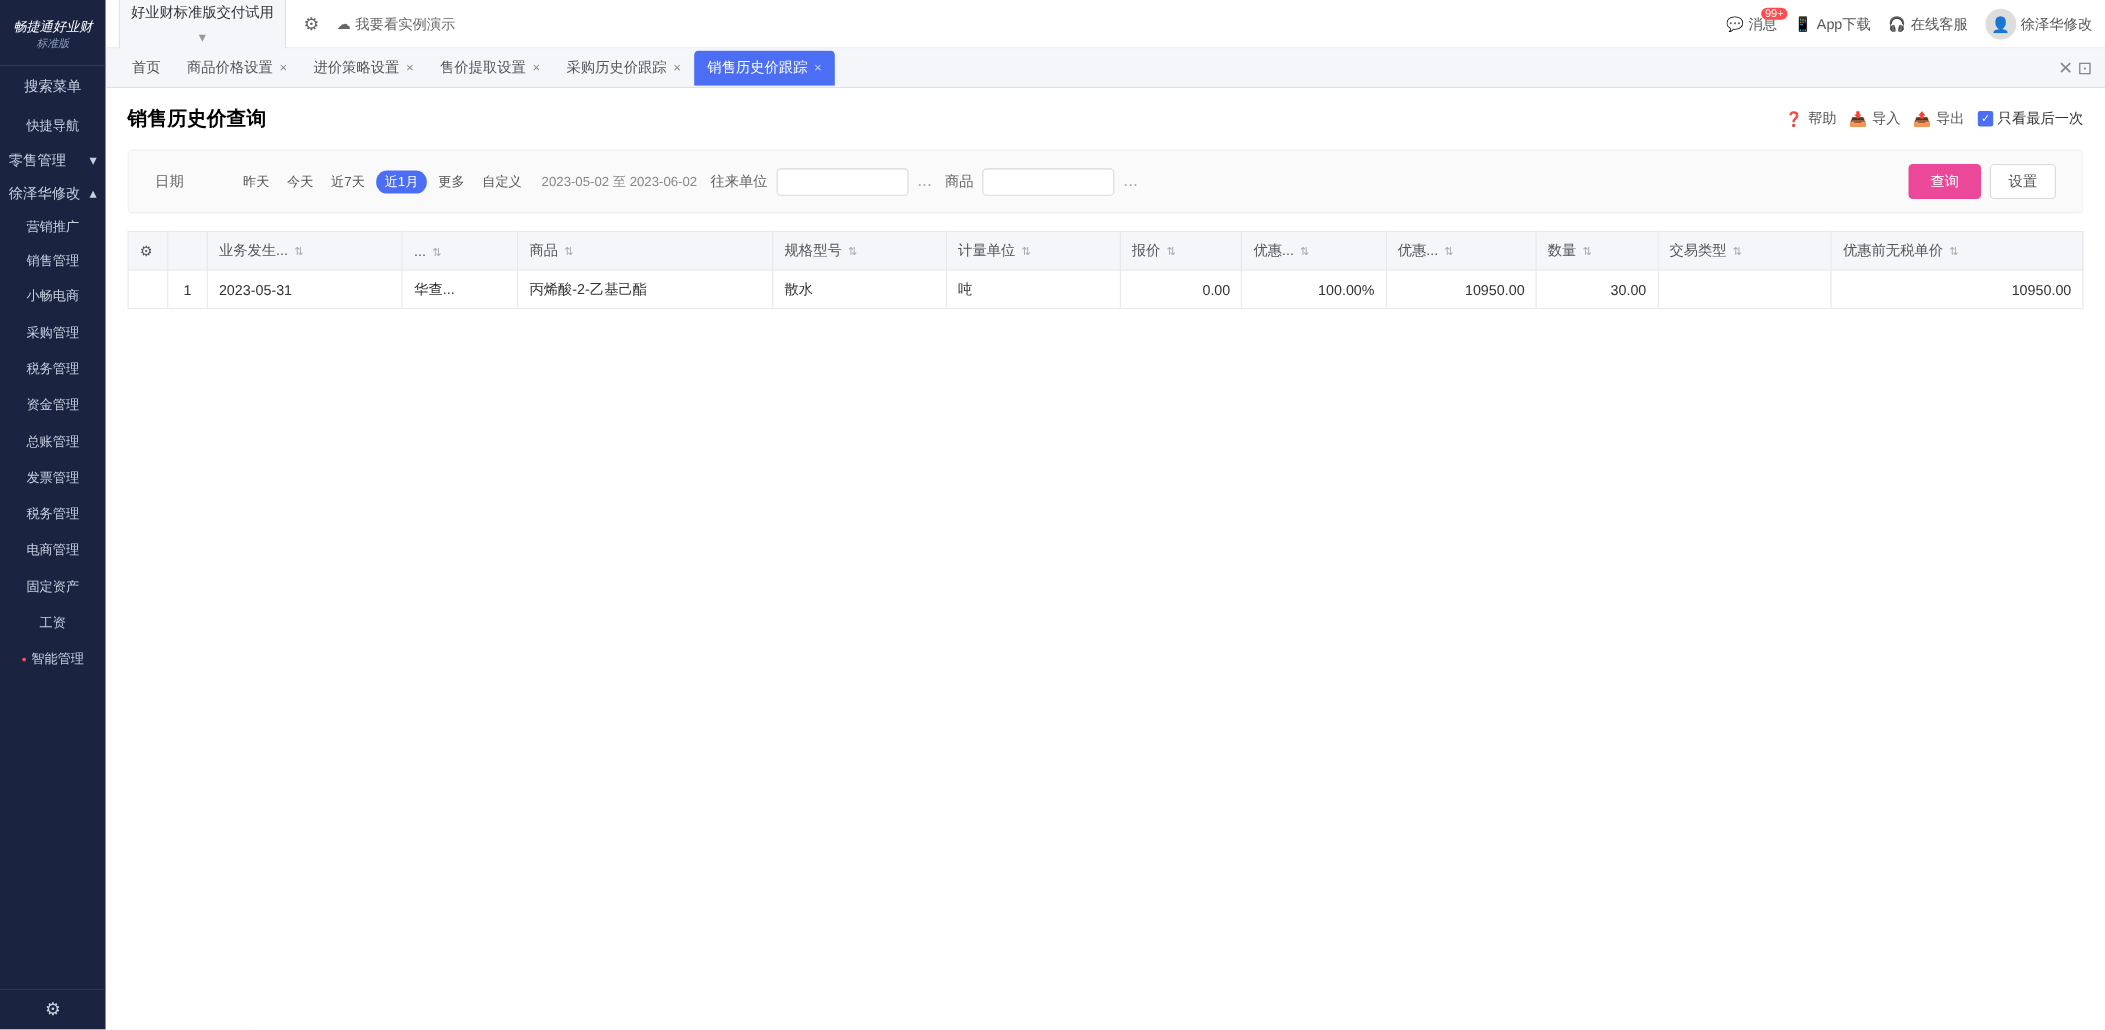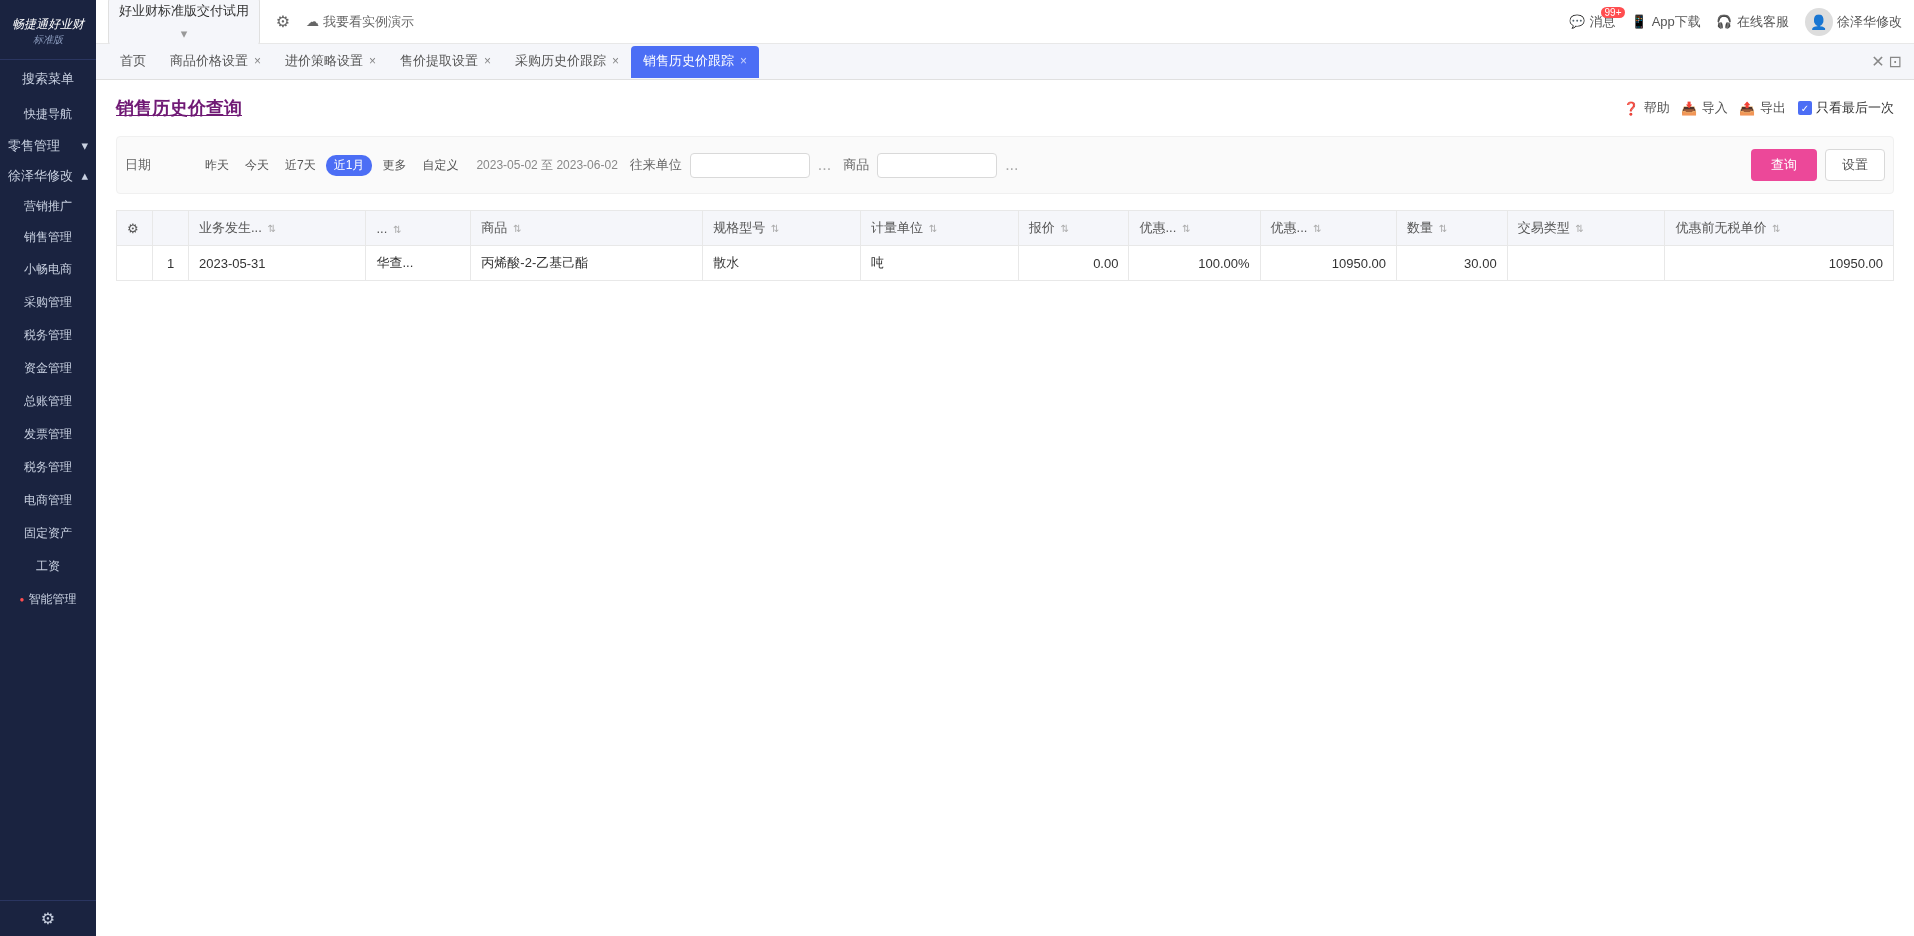--- a/index.html
+++ b/index.html
@@ -233,22 +233,21 @@
     
     .page-header {
       display: flex;
       align-items: center;
       justify-content: space-between;
       margin-bottom: 16px;
     }
     .page-title {
       font-size: 18px;
       font-weight: 600;
-      color: #701a75;
-      text-decoration: underline;
+      color: #000000;
     }
     .page-actions {
       display: flex;
       align-items: center;
       gap: 12px;
     }
     .page-action-btn {
       display: flex;
       align-items: center;
       gap: 4px;
@@ -274,21 +273,21 @@
       color: #fff;
       font-size: 10px;
     }
 
     
     .filter-bar {
       display: flex;
       align-items: center;
       gap: 12px;
       margin-bottom: 16px;
-      padding: 12px 8px;
+      padding: 12px 24px;
       background: #fafafa;
       border: 1px solid #f0f0f0;
       border-radius: 4px;
       flex-wrap: wrap;
     }
     .filter-group {
       display: flex;
       align-items: center;
       gap: 8px;
     }

